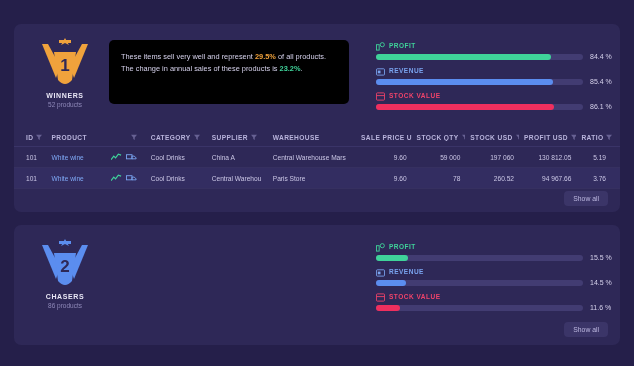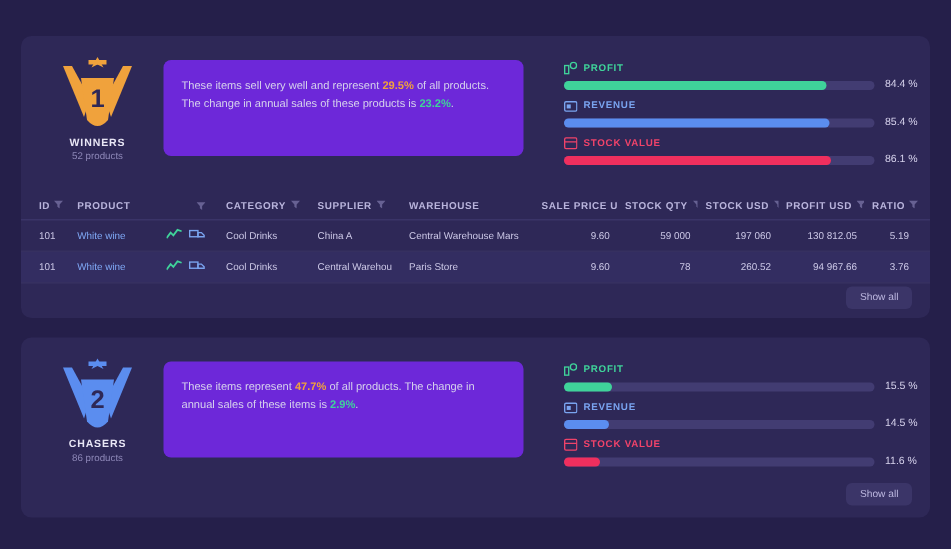--- a/index.html
+++ b/index.html
@@ -37,21 +37,21 @@
   .rank-title {
     margin-top: 2px; font-size: 7px; font-weight: bold;
     color: #e8e6f5; letter-spacing: .6px;
   }
   .rank-sub { margin-top: 2px; font-size: 6.5px; color: #8e88b8; }
 
   
   .desc {
     position: absolute; left: 95px; top: 16px;
     width: 240px; height: 64px;
-    background: #6d28d9; border-radius: 5px;
+    background: #000000; border-radius: 5px;
     padding: 11px 12px;
     font-size: 7.4px; line-height: 1.65; color: #d6d2ec;
   }
   .hl-orange { color: #f0a23c; font-weight: bold; }
   .hl-green  { color: #3fd39a; font-weight: bold; }
 
   
   .metrics { position: absolute; left: 362px; top: 16px; width: 252px; }
   .metric { margin-bottom: 5px; }
   .metric-label-row { display: flex; align-items: center; gap: 4px; height: 11px; }
@@ -314,23 +314,20 @@
             <path d="M12 12 L18 12 L30 34 L26 46 Z" fill="#5b8def"></path>
             <path d="M58 12 L52 12 L40 34 L44 46 Z" fill="#5b8def"></path>
             <path d="M24 20 H46 L42 48 Q35 56 28 48 Z" fill="#5b8def"></path>
           </svg>
           <div class="rank-num">2</div>
         </div>
         <div class="rank-title">CHASERS</div>
         <div class="rank-sub">86 products</div>
       </div>
 
-      <div class="desc">
-        <span>These items represent </span><span class="hl-orange">47.7%</span><span> of all products. The change in annual sales of these items is </span><span class="hl-green">2.9%</span><span>.</span>
-      </div>
 
       <div class="metrics">
 
         <div class="metric m-profit">
           <div class="metric-label-row">
             <span>
               <svg width="9" height="9" viewBox="0 0 10 10">
                   <rect x="0.5" y="3" width="3" height="6" fill="none" stroke="#3fd39a" stroke-width="1"></rect>
                   <circle cx="7" cy="3" r="2.3" fill="none" stroke="#3fd39a" stroke-width="1"></circle>
                 </svg>

